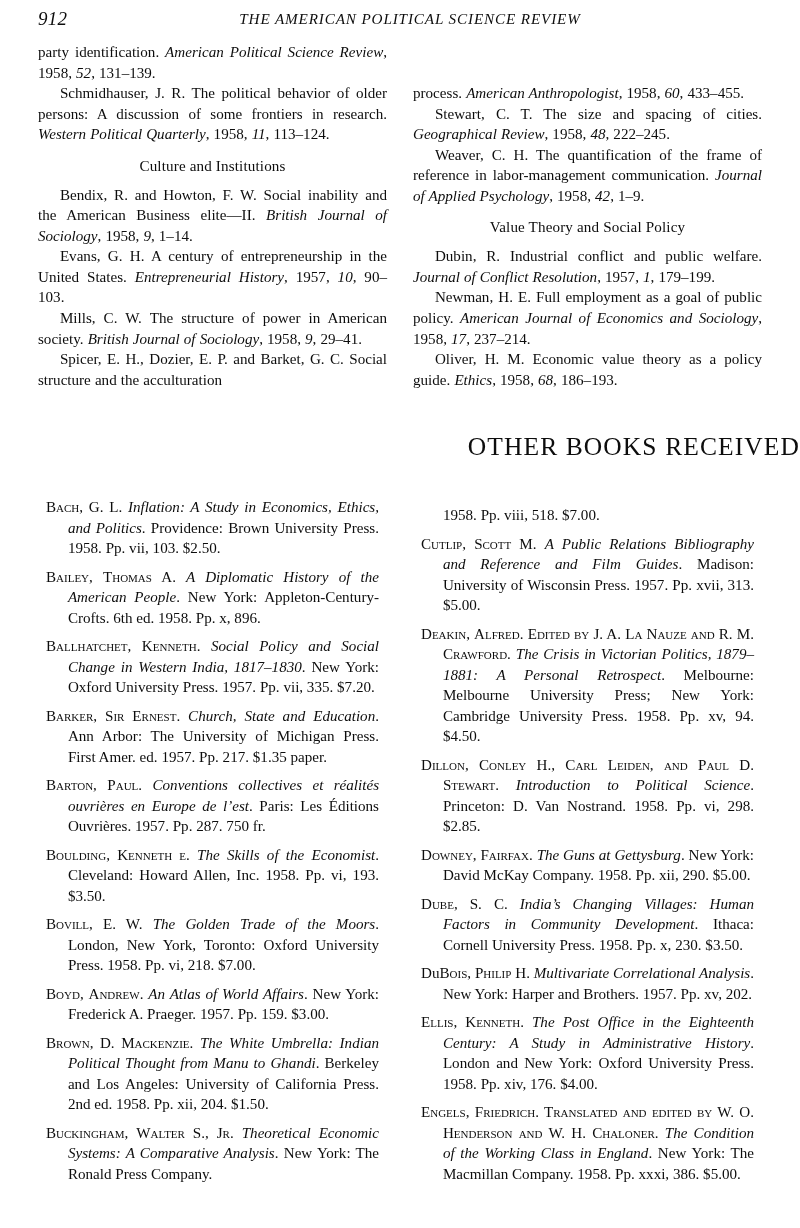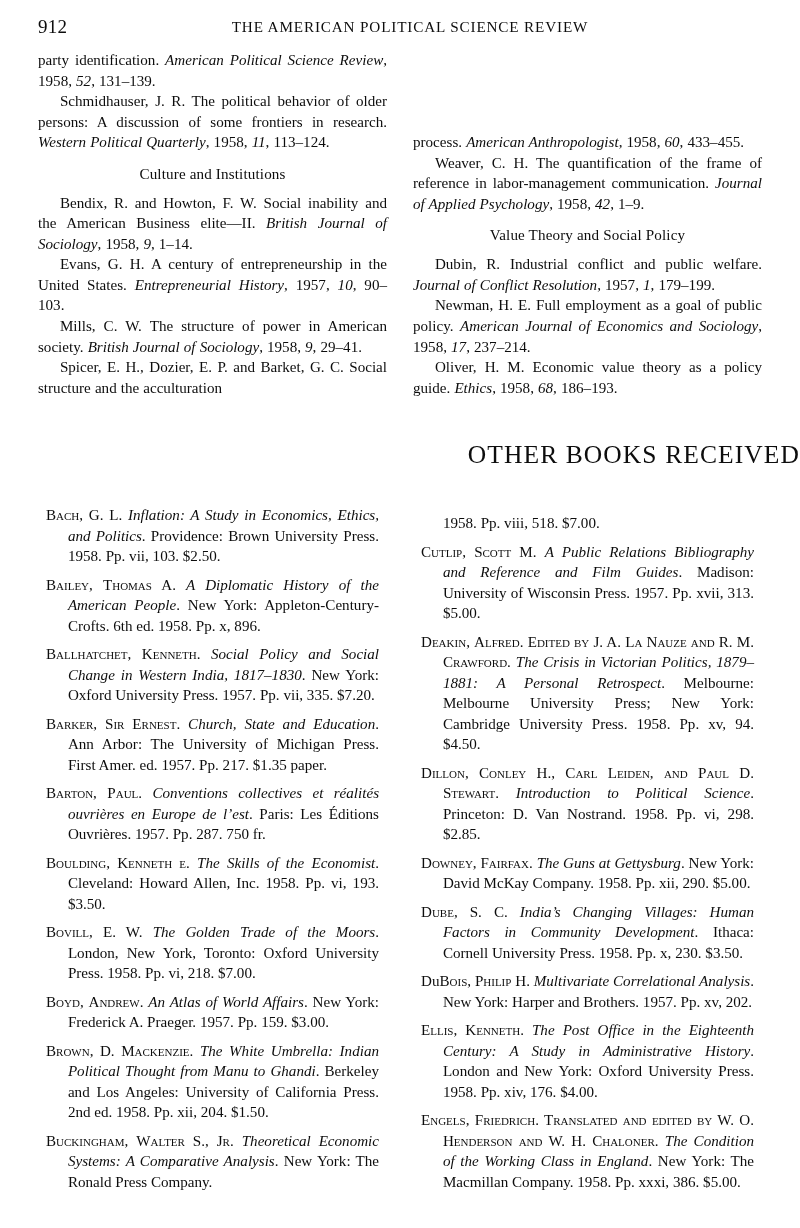--- a/index.html
+++ b/index.html
@@ -19,21 +19,22 @@
     width: 800px;
     height: 1228px;
     padding: 0;
     box-sizing: border-box;
   }
 
   
   .running-head {
     position: relative;
     height: 34px;
-    margin: 16px 38px 0 38px;
+    margin: 8px 38px 0 38px;
+    font-style: italic;
   }
   .folio {
     position: absolute;
     left: 0;
     top: 0;
     font-size: 19px;
     letter-spacing: 0.3px;
   }
   .journal-title {
     position: absolute;
@@ -130,20 +131,21 @@
           <p class="entry"><span>Bendix, R. and Howton, F. W. Social inability and the American Business elite—II. </span><i>British Journal of Sociology</i><span>, 1958, </span><i>9</i><span>, 1–14.</span></p>
           <p class="entry"><span>Evans, G. H. A century of entrepreneurship in the United States. </span><i>Entrepreneurial History</i><span>, 1957, </span><i>10</i><span>, 90–103.</span></p>
           <p class="entry"><span>Mills, C. W. The structure of power in American society. </span><i>British Journal of Sociology</i><span>, 1958, </span><i>9</i><span>, 29–41.</span></p>
           <p class="entry"><span>Spicer, E. H., Dozier, E. P. and Barket, G. C. Social structure and the acculturation</span></p>
         </div>
     </div>
 
     <div class="col">
       <div>
           <p class="entry cont"><span>process. </span><i>American Anthropologist</i><span>, 1958, </span><i>60</i><span>, 433–455.</span></p>
+          <p class="entry"><span>Stewart, C. T. The size and spacing of cities. </span><i>Geographical Review</i><span>, 1958, </span><i>48</i><span>, 222–245.</span></p>
           <p class="entry"><span>Weaver, C. H. The quantification of the frame of reference in labor-management communication. </span><i>Journal of Applied Psychology</i><span>, 1958, </span><i>42</i><span>, 1–9.</span></p>
         </div>
       <div class="section-head">Value Theory and Social Policy</div>
       <div>
           <p class="entry"><span>Dubin, R. Industrial conflict and public welfare. </span><i>Journal of Conflict Resolution</i><span>, 1957, </span><i>1</i><span>, 179–199.</span></p>
           <p class="entry"><span>Newman, H. E. Full employment as a goal of public policy. </span><i>American Journal of Economics and Sociology</i><span>, 1958, </span><i>17</i><span>, 237–214.</span></p>
           <p class="entry"><span>Oliver, H. M. Economic value theory as a policy guide. </span><i>Ethics</i><span>, 1958, </span><i>68</i><span>, 186–193.</span></p>
         </div>
     </div>
 

